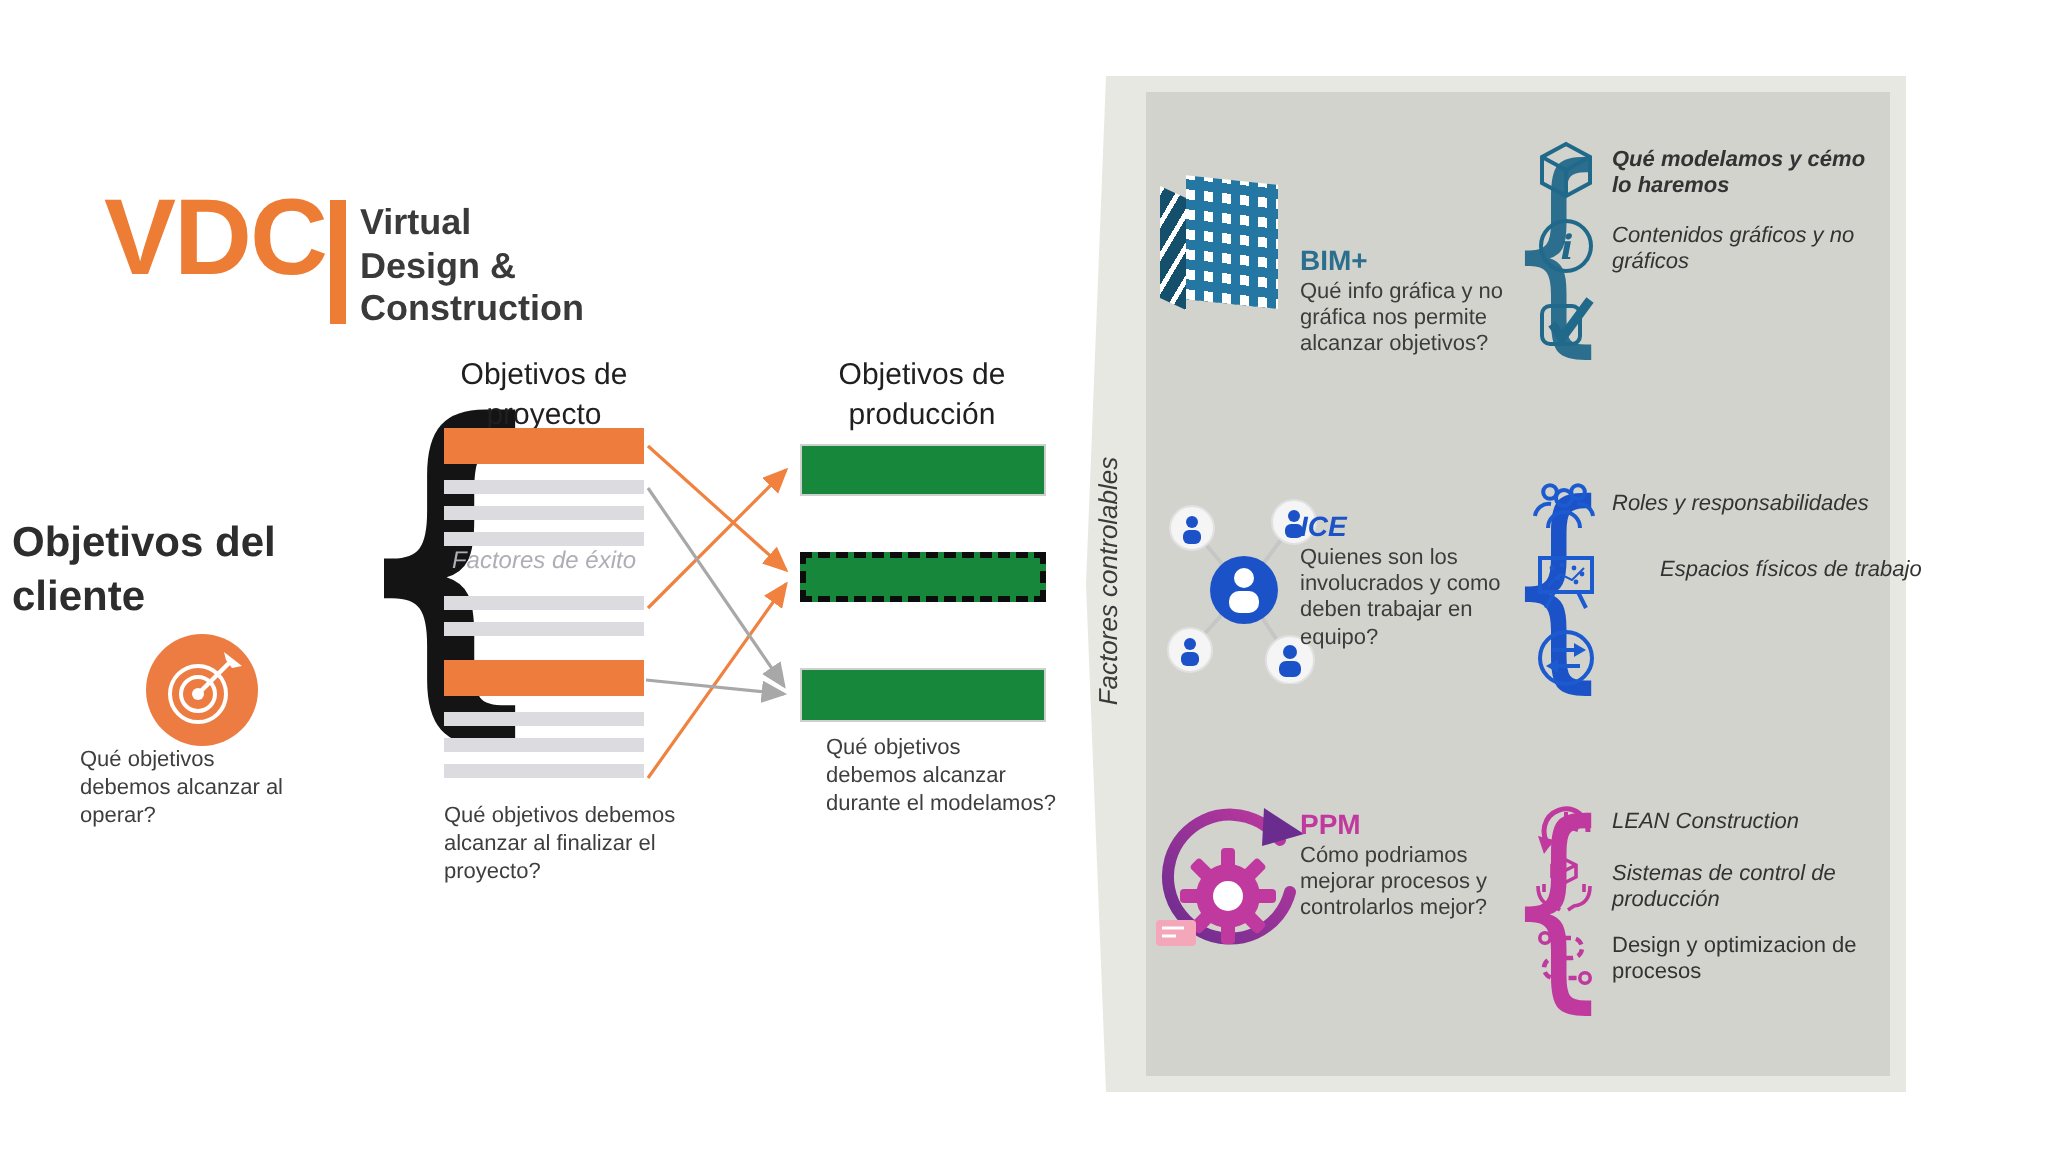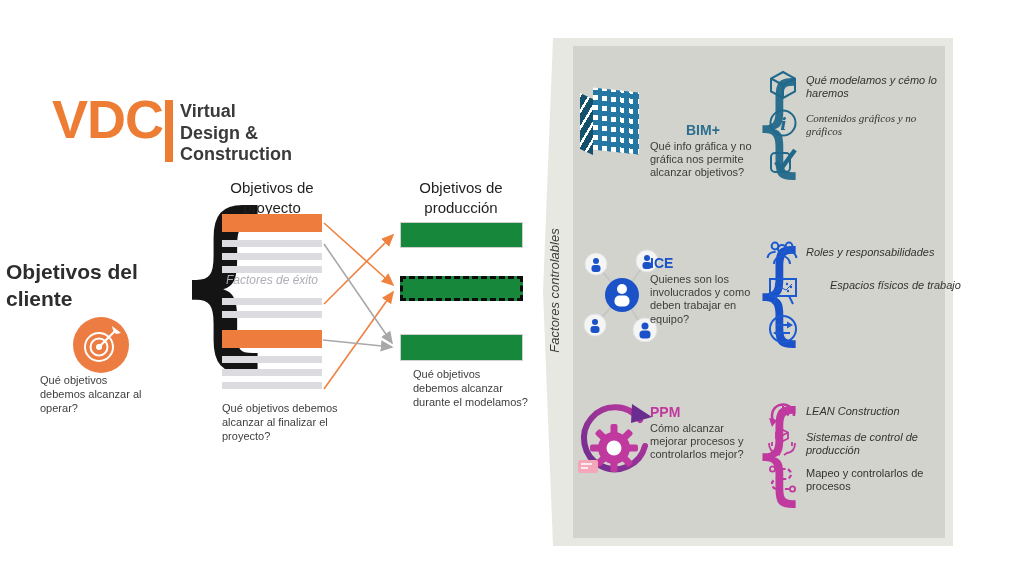--- a/index.html
+++ b/index.html
@@ -128,35 +128,35 @@
   <div class="abs small-caption prod-caption">Qué objetivos debemos alcanzar durante el modelamos?</div>
 
   <div class="abs panel-outer"></div>
   <div class="abs panel-inner"></div>
   <div class="abs side-label">Factores controlables</div>
 
   <div class="abs bld">
     <div class="abs bld-side"></div>
     <div class="abs bld-front"></div>
   </div>
-  <div class="abs sec-title bim-accent" style="left:650px;top:122px;margin-left:36px;">BIM+</div>
+  <div class="abs sec-title bim-accent" style="left:650px;top:122px;">BIM+</div>
   <div class="abs sec-question" style="left:650px;top:140px;width:108px;">Qué info gráfica y no gráfica nos permite alcanzar objetivos?</div>
   <div class="abs brace sec-brace bim-accent" style="left:744px;top:72px;">{</div>
 
   <svg class="abs" style="left:768px;top:70px;" width="30" height="30" viewBox="0 0 30 30">
     <polygon points="15,2 27,8.5 27,21.5 15,28 3,21.5 3,8.5" fill="none" stroke="#20698A" stroke-width="2"></polygon>
     <path d="M3,8.5 L15,15 L27,8.5 M15,15 L15,28" fill="none" stroke="#20698A" stroke-width="2"></path>
   </svg>
-  <div class="abs item-text" style="left:806px;top:74px;width:138px;">Qué modelamos y cémo lo haremos</div>
+  <div class="abs item-text" style="left:806px;top:74px;width:138px;font-weight:bold;">Qué modelamos y cémo lo haremos</div>
 
   <svg class="abs" style="left:768px;top:108px;" width="30" height="30" viewBox="0 0 30 30">
     <circle cx="15" cy="15" r="12.5" fill="none" stroke="#20698A" stroke-width="2"></circle>
     <text x="15.5" y="21.5" font-size="17" font-style="italic" font-weight="bold" font-family="DejaVu Serif, serif" fill="#20698A" text-anchor="middle">i</text>
   </svg>
-  <div class="abs item-text" style="left:806px;top:112px;width:138px;font-family:Liberation Serif, serif;">Contenidos gráficos y no gráficos</div>
+  <div class="abs item-text" style="left:806px;top:112px;width:138px;">Contenidos gráficos y no gráficos</div>
 
   <svg class="abs" style="left:768px;top:146px;" width="30" height="30" viewBox="0 0 30 30">
     <rect x="3" y="7" width="19" height="19" rx="4" fill="none" stroke="#20698A" stroke-width="2"></rect>
     <path d="M8,16 L13,23 L27,4" fill="none" stroke="#20698A" stroke-width="4.5"></path>
   </svg>
 
   <svg class="abs" style="left:580px;top:248px;" width="84" height="94" viewBox="0 0 84 94">
     <line x1="42" y1="47" x2="16" y2="16" stroke="#c6c6c6" stroke-width="2"></line>
     <line x1="42" y1="47" x2="67" y2="13" stroke="#c6c6c6" stroke-width="2"></line>
     <line x1="42" y1="47" x2="15" y2="77" stroke="#c6c6c6" stroke-width="2"></line>
@@ -178,21 +178,21 @@
     </g>
     <g>
       <circle cx="65" cy="82" r="12" fill="#f5f5f5" stroke="#e1e1e1"></circle>
       <circle cx="65" cy="78" r="3.5" fill="#1B52C8"></circle>
         <rect x="59.5" y="82.5" width="11" height="8" rx="3.5" fill="#1B52C8"></rect>
     </g>
     <circle cx="42" cy="47" r="17" fill="#1B52C8"></circle>
     <circle cx="42" cy="41" r="5" fill="#fff"></circle>
     <rect x="34.5" y="47.5" width="15" height="11" rx="5" fill="#fff"></rect>
   </svg>
-  <div class="abs sec-title ice-accent" style="left:650px;top:255px;">ICE</div>
+  <div class="abs sec-title ice-accent" style="left:650px;top:255px;font-style:italic;">ICE</div>
   <div class="abs sec-question" style="left:650px;top:273px;width:102px;">Quienes son los involucrados y como deben trabajar en equipo?</div>
   <div class="abs brace sec-brace ice-accent" style="left:744px;top:240px;">{</div>
 
   <svg class="abs" style="left:766px;top:238px;" width="32" height="28" viewBox="0 0 32 28">
     <circle cx="9" cy="8" r="3.4" fill="none" stroke="#1C5AD0" stroke-width="2"></circle>
     <circle cx="23" cy="8" r="3.4" fill="none" stroke="#1C5AD0" stroke-width="2"></circle>
     <path d="M1.5,20 a7,7 0 0 1 8,-6" fill="none" stroke="#1C5AD0" stroke-width="2"></path>
     <path d="M30.5,20 a7,7 0 0 0 -8,-6" fill="none" stroke="#1C5AD0" stroke-width="2"></path>
     <circle cx="16" cy="11" r="4" fill="none" stroke="#1C5AD0" stroke-width="2"></circle>
     <path d="M8,26 a8,8 0 0 1 16,0" fill="none" stroke="#1C5AD0" stroke-width="2"></path>
@@ -256,21 +256,21 @@
           <rect x="34.5" y="26" width="7" height="11" rx="2" fill="#C0399F"></rect>
         </g>
       <circle cx="38" cy="50" r="16" fill="#C0399F"></circle>
       <circle cx="38" cy="50" r="7.5" fill="#fff"></circle>
     </g>
     <rect x="2" y="62" width="20" height="13" rx="2" fill="#F4A7B9"></rect>
     <line x1="5" y1="66" x2="16" y2="66" stroke="#fff" stroke-width="1.5"></line>
     <line x1="5" y1="70" x2="12" y2="70" stroke="#fff" stroke-width="1.5"></line>
   </svg>
   <div class="abs sec-title ppm-accent" style="left:650px;top:404px;">PPM</div>
-  <div class="abs sec-question" style="left:650px;top:422px;width:104px;">Cómo alcanzar mejorar procesos y controlarlos mejor?</div>
+  <div class="abs sec-question" style="left:650px;top:422px;width:104px;">Cómo podriamos mejorar procesos y controlarlos mejor?</div>
   <div class="abs brace sec-brace ppm-accent" style="left:744px;top:400px;">{</div>
 
   <svg class="abs" style="left:766px;top:398px;" width="32" height="30" viewBox="0 0 32 30">
     <path d="M9,25 A11,11 0 1 1 28,18" fill="none" stroke="#C0399F" stroke-width="2.5"></path>
     <polygon points="3,20 11,22 6,29" fill="#C0399F"></polygon>
     <line x1="17" y1="15" x2="17" y2="8" stroke="#C0399F" stroke-width="2"></line>
     <line x1="17" y1="15" x2="23" y2="17" stroke="#C0399F" stroke-width="2"></line>
   </svg>
   <div class="abs item-text" style="left:806px;top:405px;width:142px;">LEAN Construction</div>
 
@@ -281,15 +281,15 @@
     <path d="M28,15 q0,9 -8,10 l-3,2" fill="none" stroke="#C0399F" stroke-width="1.8"></path>
     <path d="M5,14 v4 M25,14 v4" stroke="#C0399F" stroke-width="1.8"></path>
   </svg>
   <div class="abs item-text" style="left:806px;top:431px;width:142px;">Sistemas de control de producción</div>
 
   <svg class="abs" style="left:767px;top:464px;" width="30" height="30" viewBox="0 0 30 30">
     <path d="M8,5 h11 a5,5 0 0 1 0,10 h-9 a5,5 0 0 0 0,10 h13" fill="none" stroke="#C0399F" stroke-width="2.2" stroke-dasharray="4 2.5"></path>
     <circle cx="5.5" cy="5" r="2.6" fill="none" stroke="#C0399F" stroke-width="1.8"></circle>
     <circle cx="25.5" cy="25" r="2.6" fill="none" stroke="#C0399F" stroke-width="1.8"></circle>
   </svg>
-  <div class="abs item-text upright" style="left:806px;top:467px;width:142px;">Mapeo y controlarlos de procesos</div>
+  <div class="abs item-text upright" style="left:806px;top:467px;width:142px;">Design y optimizacion de procesos</div>
 
 </div>
 
 </body></html>

